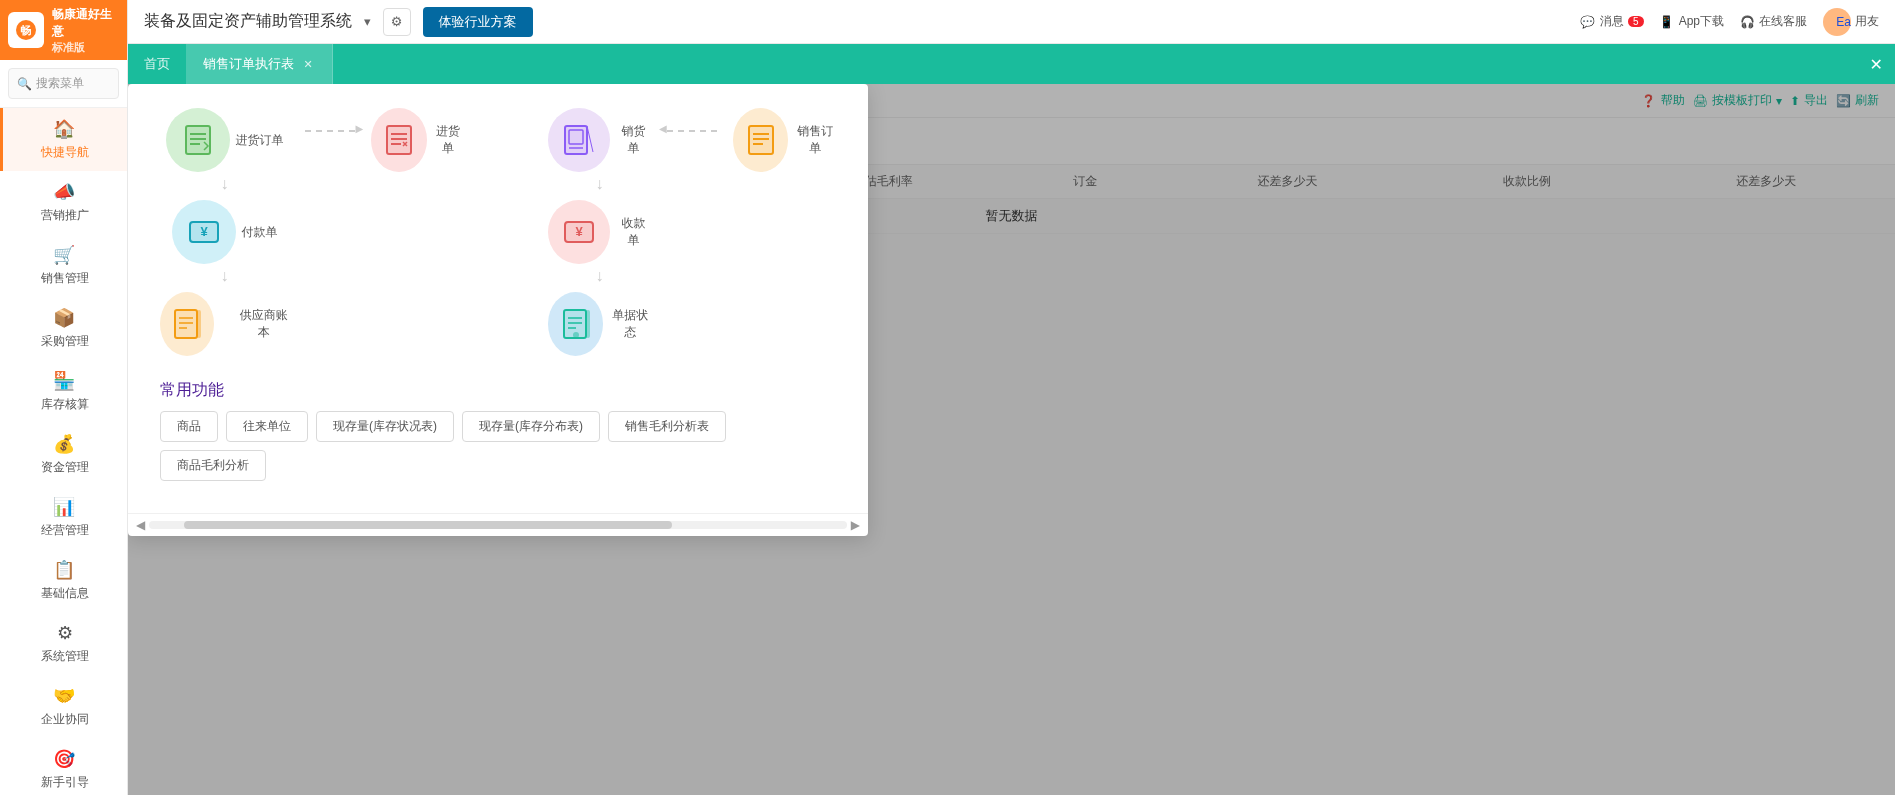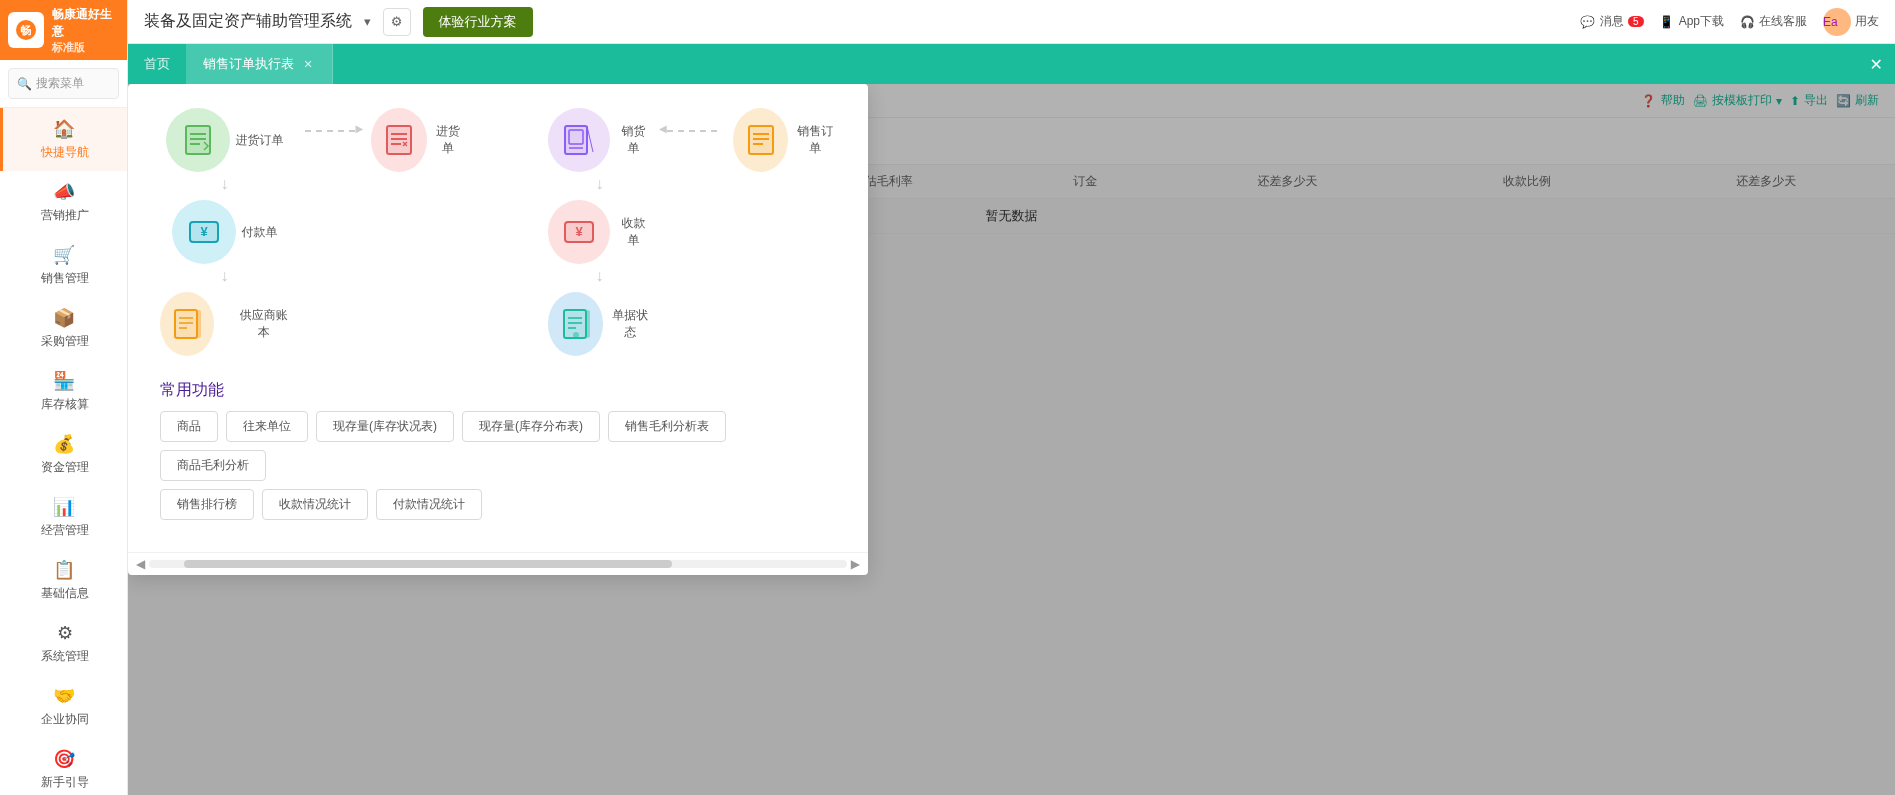--- a/index.html
+++ b/index.html
@@ -111,21 +111,21 @@
       height: 28px;
       border: 1px solid #ddd;
       border-radius: 4px;
       display: flex;
       align-items: center;
       justify-content: center;
       cursor: pointer;
       color: #666;
     }
     .topbar-experience-btn {
-      background: #4d7c0f;
+      background: #0369a1;
       color: white;
       border: none;
       padding: 6px 16px;
       border-radius: 4px;
       cursor: pointer;
       font-size: 13px;
     }
     .topbar-right {
       margin-left: auto;
       display: flex;
@@ -149,22 +149,22 @@
       min-width: 16px;
       text-align: center;
     }
     .avatar {
       width: 28px;
       height: 28px;
       border-radius: 50%;
       background: #ffb880;
       display: flex;
       align-items: center;
-      justify-content: flex-start;
-      color: #a21caf;
+      justify-content: flex-end;
+      color: #1d4ed8;
       font-size: 12px;
     }
 
     
     .tabbar {
       height: 40px;
       background: #1abc9c;
       display: flex;
       align-items: stretch;
       flex-shrink: 0;
@@ -740,25 +740,20 @@
           <div class="common-functions">
             <div class="common-functions-title">常用功能</div>
             <div class="function-grid">
               <button class="function-btn">商品</button>
               <button class="function-btn">往来单位</button>
               <button class="function-btn">现存量(库存状况表)</button>
               <button class="function-btn">现存量(库存分布表)</button>
               <button class="function-btn">销售毛利分析表</button>
               <button class="function-btn">商品毛利分析</button>
             </div>
-            <div class="function-grid">
-              <button class="function-btn">销售排行榜</button>
-              <button class="function-btn">收款情况统计</button>
-              <button class="function-btn">付款情况统计</button>
-            </div>
           </div>
         </div>
 
         <div class="modal-scrollbar">
           <span class="scrollbar-arrow">◀</span>
           <div class="scrollbar-track">
             <div class="scrollbar-thumb"></div>
           </div>
           <span class="scrollbar-arrow">▶</span>
         </div>

